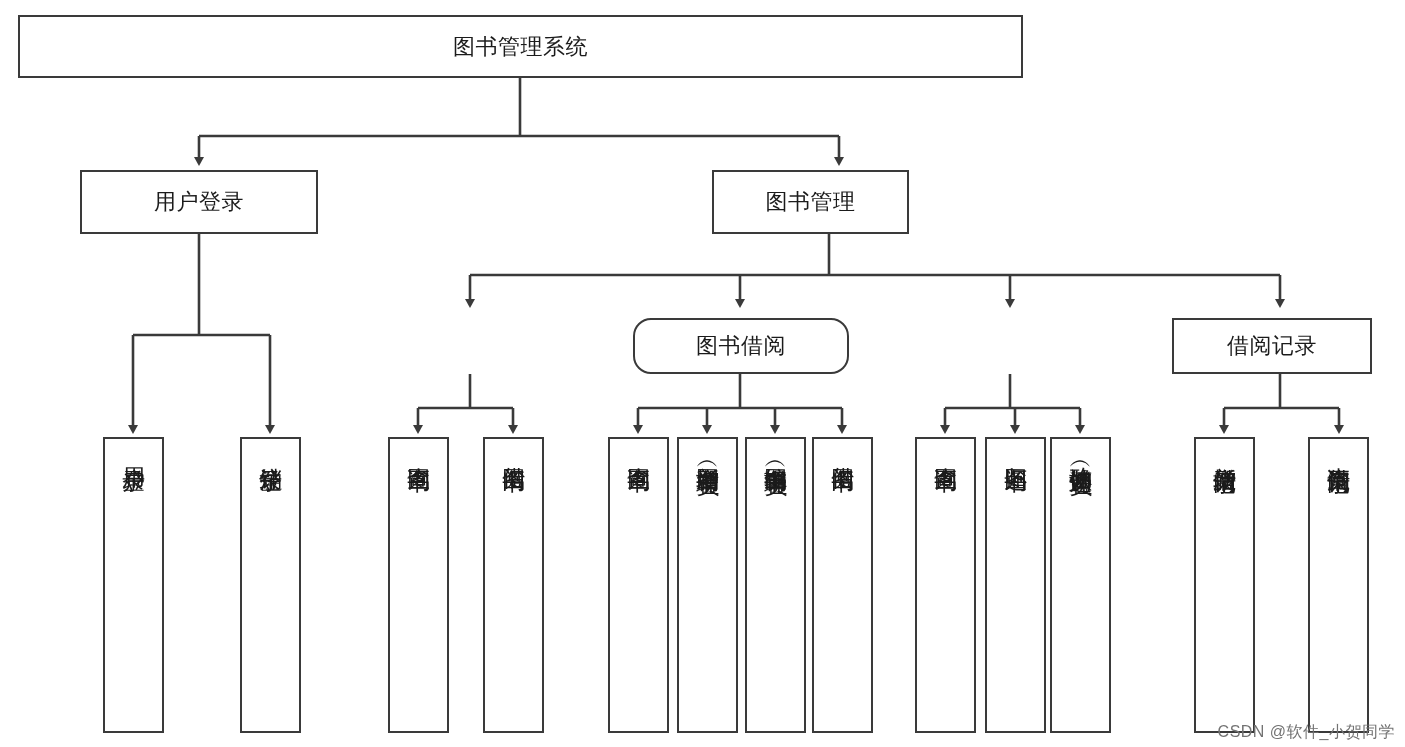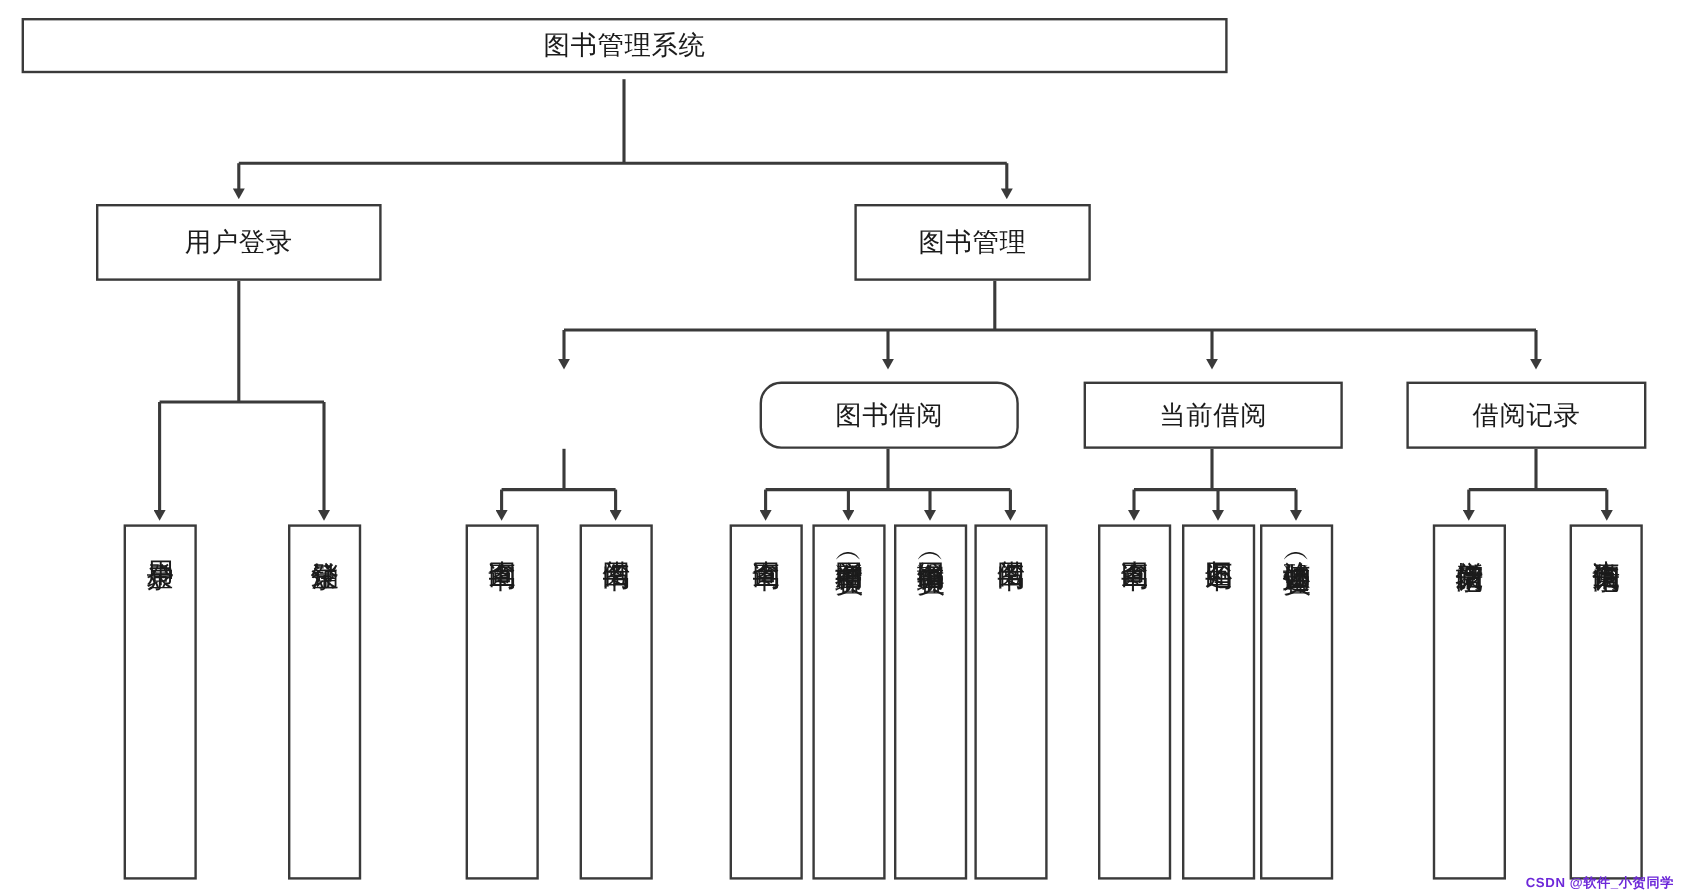--- a/index.html
+++ b/index.html
@@ -54,26 +54,25 @@
   }
   .v-node{
     align-items:flex-start;
     justify-content:center;
     padding-top:10px;
   }
   #watermark{
     position:absolute;
     right:10px;
     bottom:4px;
-    font-size:11px;
-    color:#6d28d9;
+    font-size:16px;
+    color:#737373;
     white-space:nowrap;
     z-index:5;
     letter-spacing:0.5px;
-    font-weight:bold;
   }
 </style>
 </head>
 <body>
 
 <div id="canvas">
 
   <svg id="edges" viewBox="0 0 1405 747" width="1405" height="747" xmlns="http://www.w3.org/2000/svg">
     <defs>
       <marker id="arrow" markerWidth="9" markerHeight="10" refX="1" refY="5" orient="auto" markerUnits="userSpaceOnUse">
@@ -118,36 +117,33 @@
       <path d="M1080,408 L1080,426" marker-end="url(#arrow)"></path>
 
       <path d="M1280,374 L1280,408"></path>
       <path d="M1224,408 L1339,408"></path>
       <path d="M1224,408 L1224,426" marker-end="url(#arrow)"></path>
       <path d="M1339,408 L1339,426" marker-end="url(#arrow)"></path>
 
     </g>
   </svg>
 
-  <div class="node h-node" style="left:18px; top:15px; width:1005px; height:46px;">
+  <div class="node h-node" style="left:18px; top:15px; width:1005px; height:63px;">
     <span class="lbl">图书管理系统</span>
   </div>
 
   <div class="node h-node" style="left:80px; top:170px; width:238px; height:64px;">
     <span class="lbl">用户登录</span>
   </div>
   <div class="node h-node" style="left:712px; top:170px; width:197px; height:64px;">
     <span class="lbl">图书管理</span>
   </div>
 
   <div class="node h-node" style="left:633px; top:318px; width:216px; height:56px;border-radius:18px;">
     <span class="lbl">图书借阅</span>
-  </div>
-  <div class="node h-node" style="left:903px; top:318px; width:216px; height:56px;">
-    <span class="lbl">当前借阅</span>
   </div>
   <div class="node h-node" style="left:1172px; top:318px; width:200px; height:56px;">
     <span class="lbl">借阅记录</span>
   </div>
 
   <div class="node v-node" style="left:103px; top:437px; width:61px; height:296px;">
     <span class="lbl">用户登录</span>
   </div>
   <div class="node v-node" style="left:240px; top:437px; width:61px; height:296px;">
     <span class="lbl">注销登录</span>

